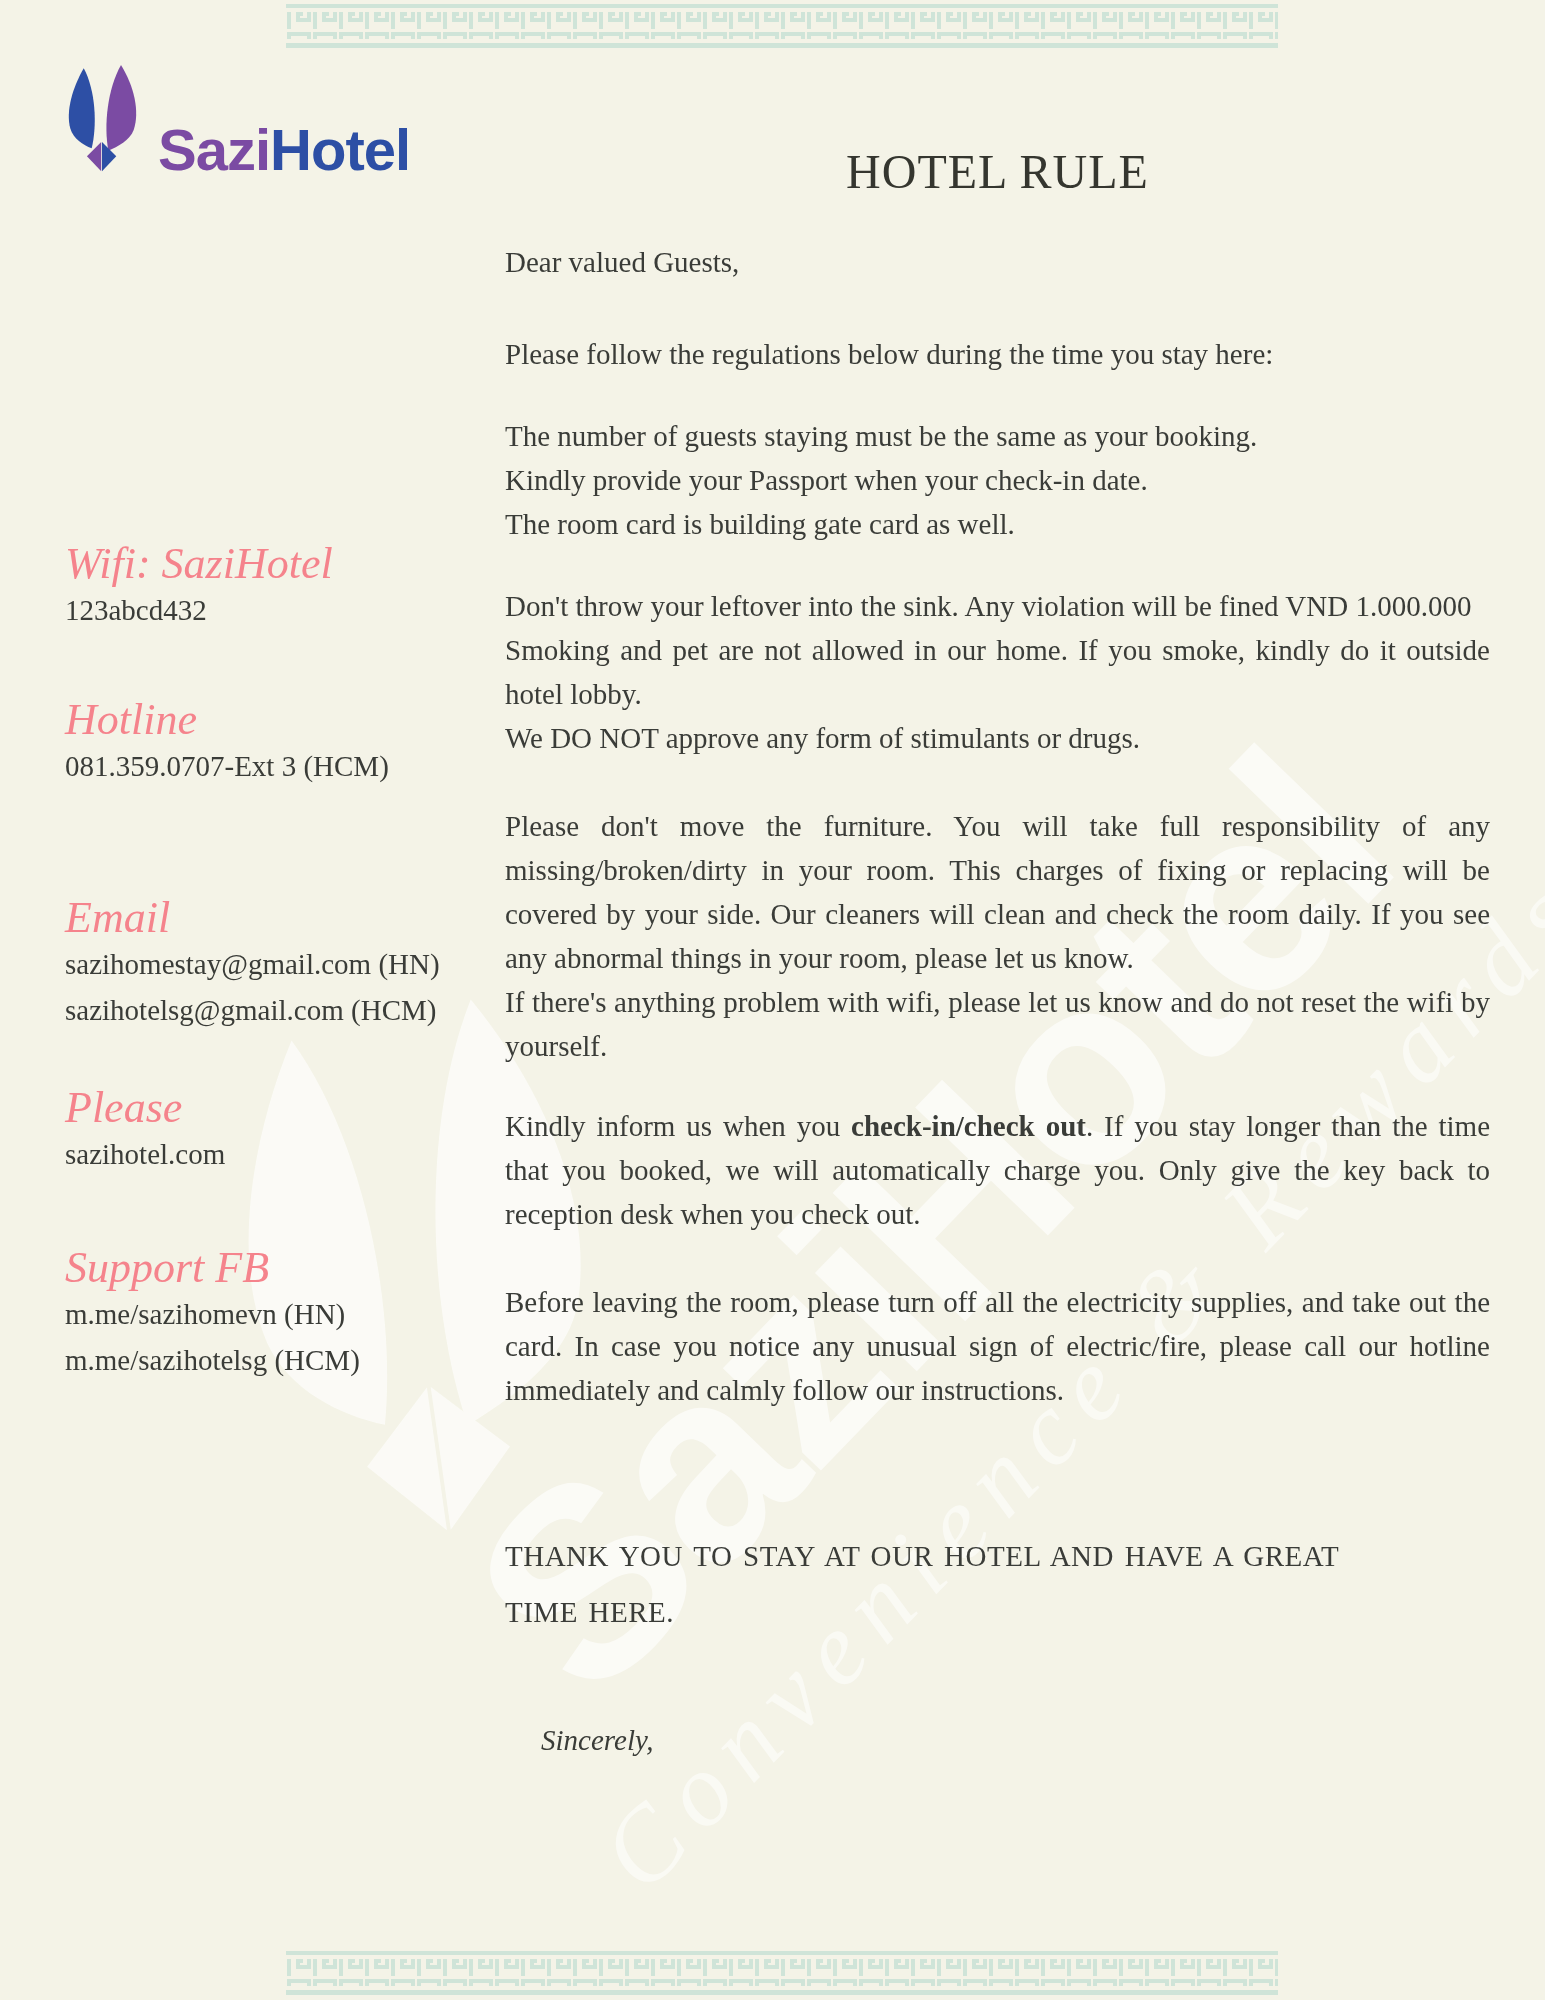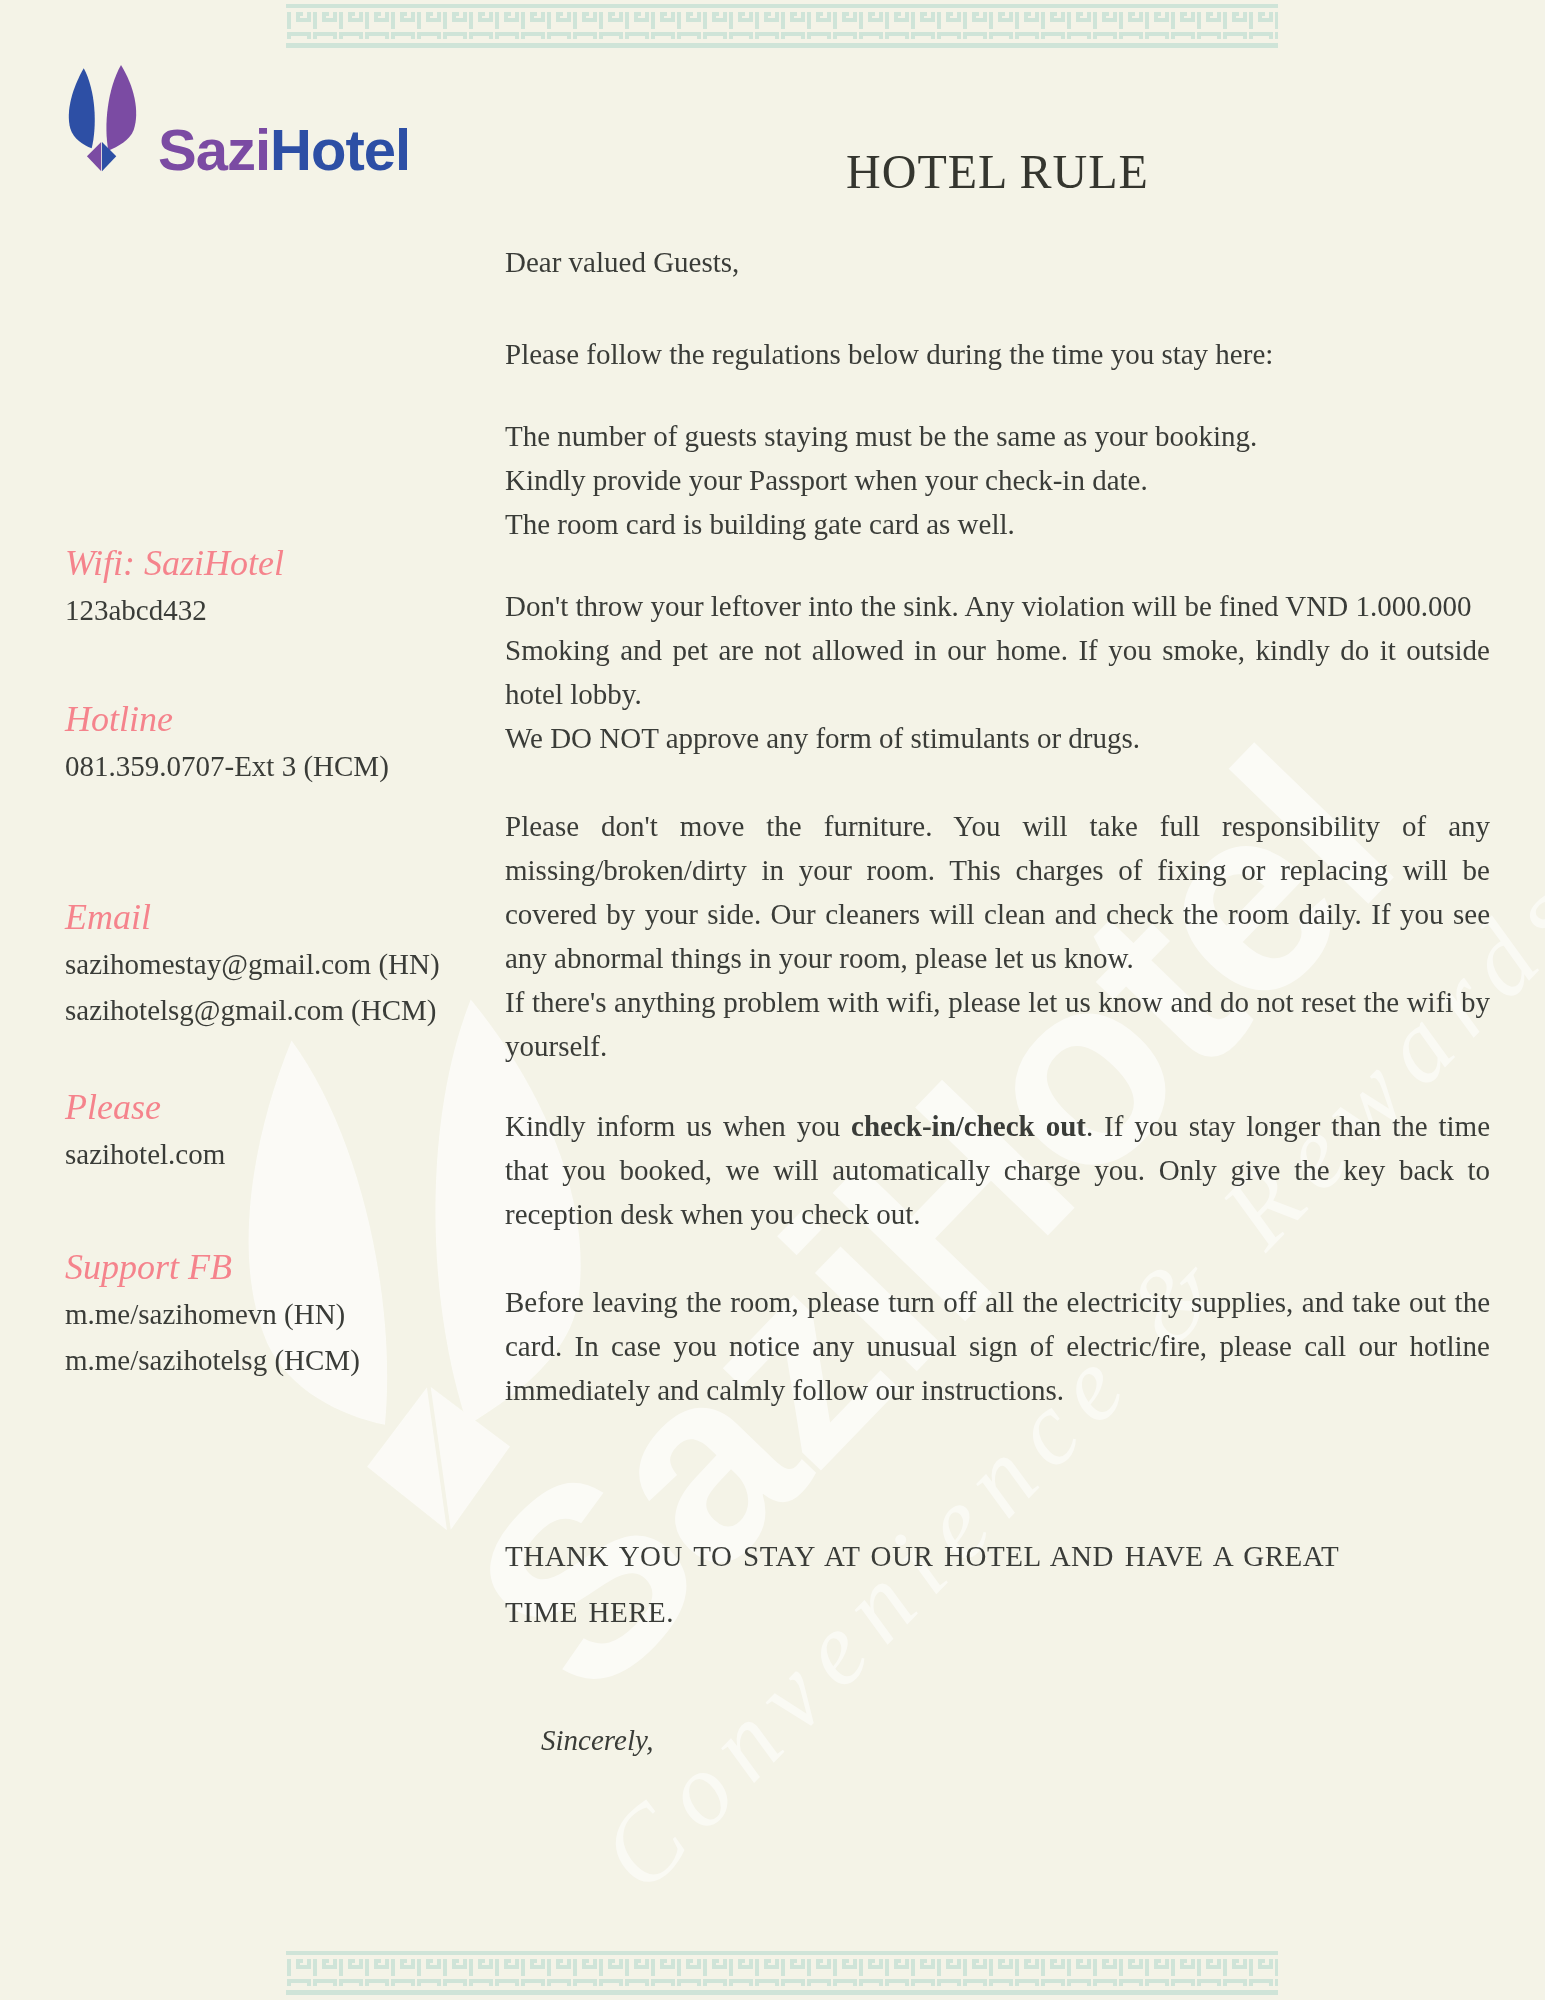--- a/index.html
+++ b/index.html
@@ -94,21 +94,21 @@
   .sidebar{position:absolute;left:65px;top:0;width:430px;}
   .side-section{position:absolute;left:0;width:430px;}
   .side-section.s0{top:540px;}
   .side-section.s1{top:696px;}
   .side-section.s2{top:894px;}
   .side-section.s3{top:1084px;}
   .side-section.s4{top:1244px;}
   .side-heading{
     font-style:italic;
     font-weight:normal;
-    font-size:36px;
+    font-size:44px;
     line-height:47px;
     color:var(--accent-pink);
   }
   .side-line{
     font-size:29px;
     line-height:46px;
     color:var(--text-dark);
   }
 
   

